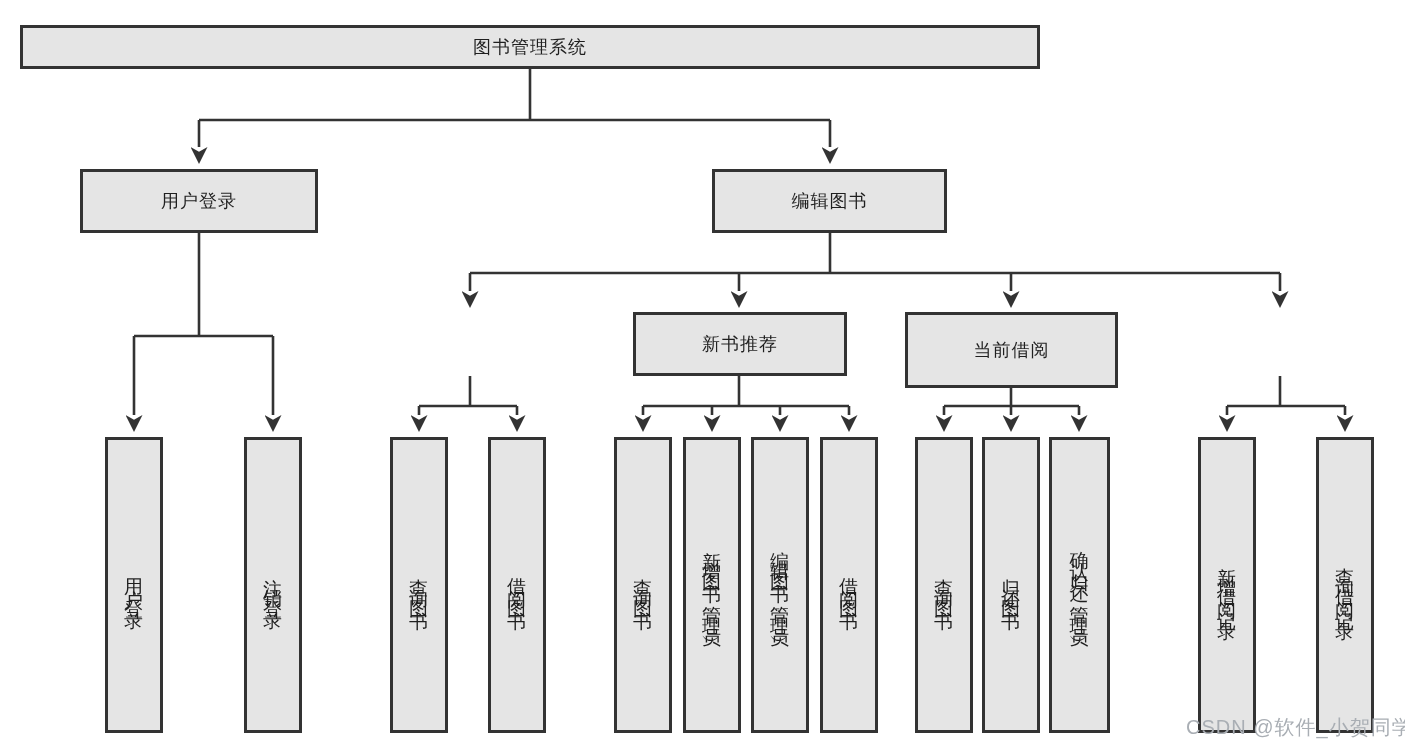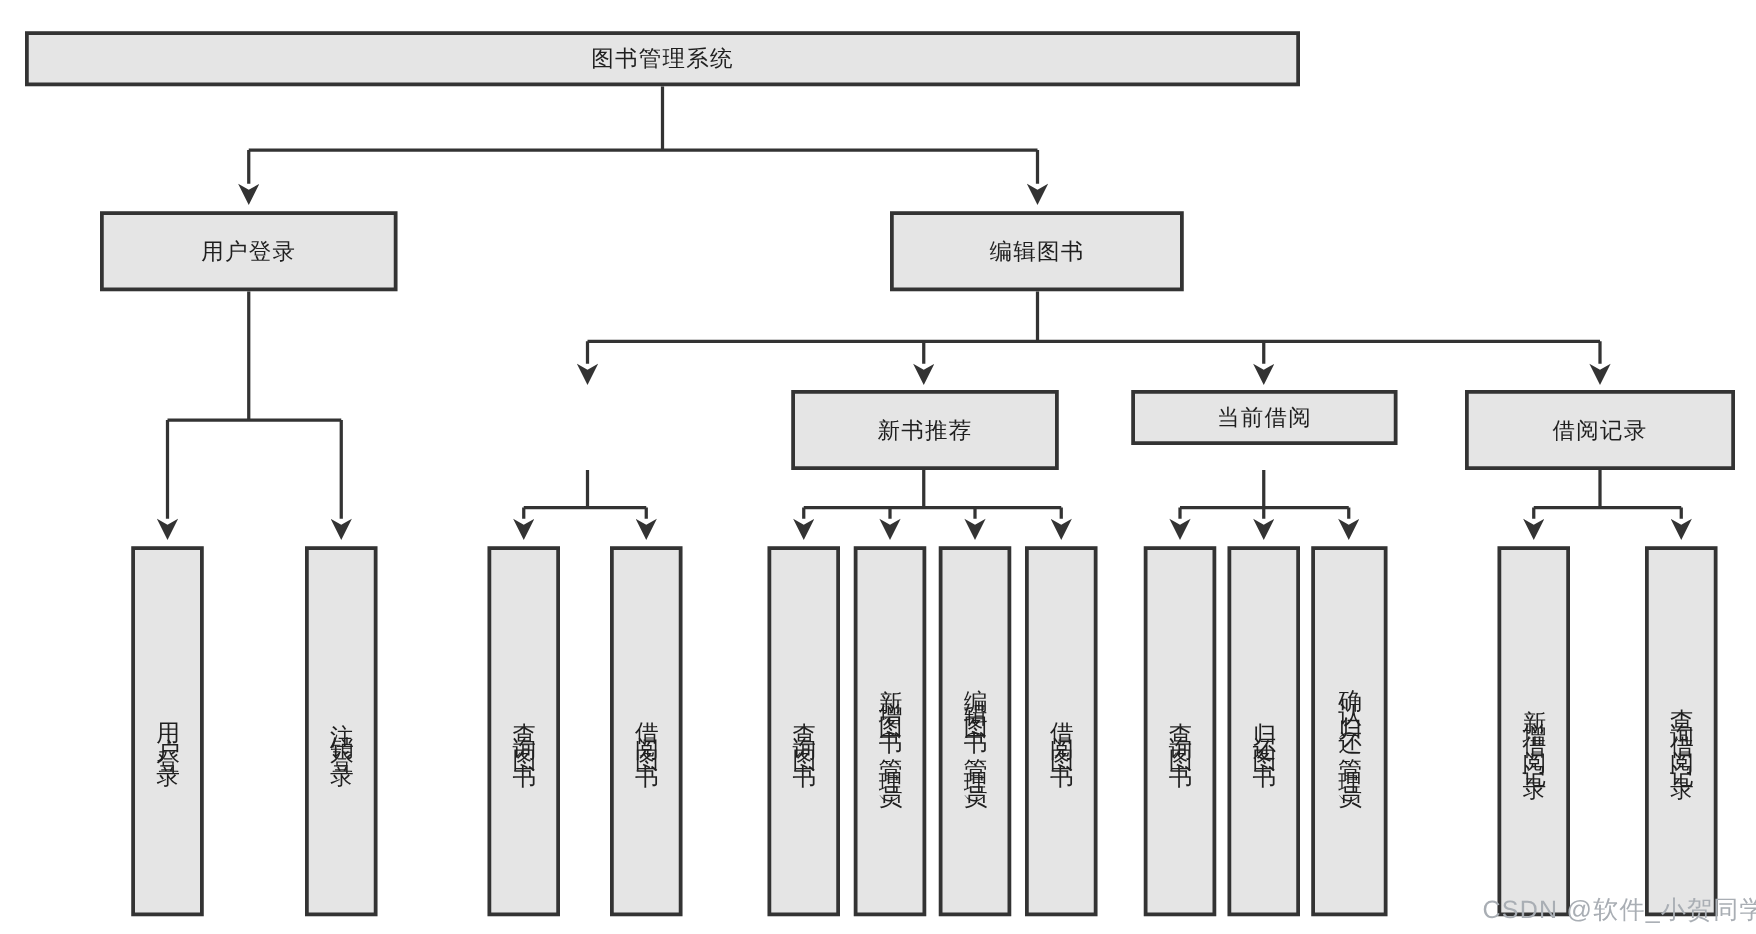--- a/index.html
+++ b/index.html
@@ -103,25 +103,22 @@
   <div class="box" style="left:80px;top:169px;width:238px;height:64px">
     <span class="lbl">用户登录</span>
   </div>
   <div class="box" style="left:712px;top:169px;width:235px;height:64px">
     <span class="lbl">编辑图书</span>
   </div>
 
   <div class="box" style="left:633px;top:312px;width:214px;height:64px">
     <span class="lbl">新书推荐</span>
   </div>
-  <div class="box" style="left:905px;top:312px;width:213px;height:44px">
+  <div class="box" style="left:905px;top:312px;width:213px;height:76px">
     <span class="lbl">当前借阅</span>
-  </div>
-  <div class="box" style="left:1172px;top:312px;width:216px;height:64px">
-    <span class="lbl">借阅记录</span>
   </div>
 
   <div class="box v" style="left:105px;top:437px;width:58px;height:296px">
     <span class="lbl">用户登录</span>
   </div>
   <div class="box v" style="left:244px;top:437px;width:58px;height:296px">
     <span class="lbl">注销登录</span>
   </div>
 
   <div class="box v" style="left:390px;top:437px;width:58px;height:296px">

